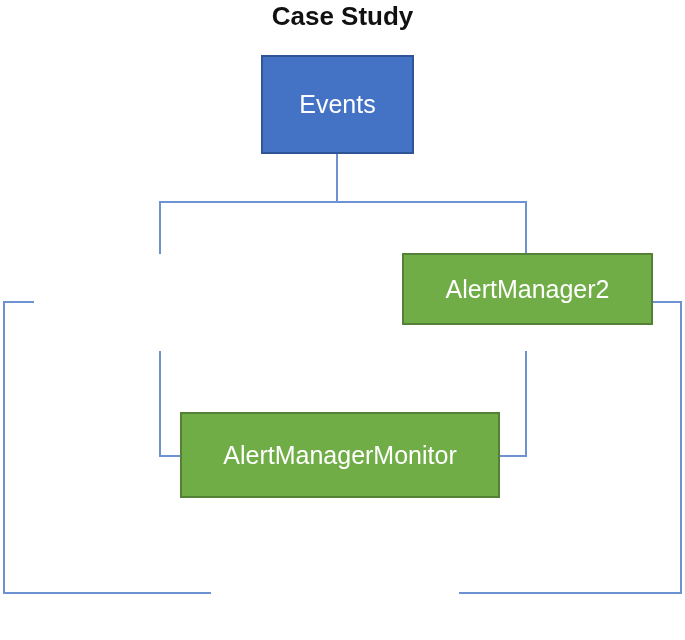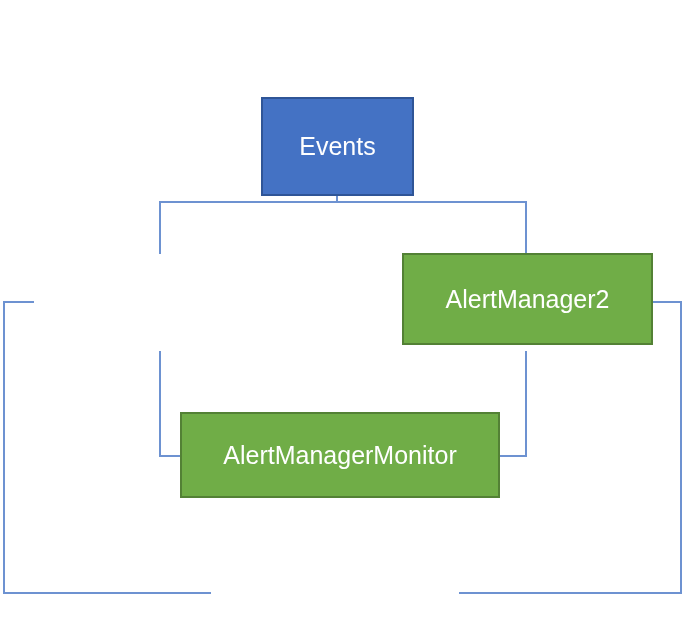--- a/index.html
+++ b/index.html
@@ -32,28 +32,28 @@
   .node {
     position: absolute;
     box-sizing: border-box;
     display: flex;
     align-items: center;
     justify-content: center;
     color: var(--node-text);
     font-size: 25px;
     white-space: nowrap;
   }
-  .node.blue  { background: var(--blue-fill);  border: 2px solid var(--blue-border); margin-top: 42px; }
+  .node.blue  { background: var(--blue-fill);  border: 2px solid var(--blue-border); }
   .node.green { background: var(--green-fill); border: 2px solid var(--green-border); }
   .edge { position: absolute; background: var(--connector); }
 
   
   #node-events              { left: 261px; top: 55px;  width: 153px; height: 99px; }
   #node-alertmanager1       { left: 33px;  top: 253px; width: 252px; height: 98px; }
-  #node-alertmanager2       { left: 402px; top: 253px; width: 251px; height: 92px; }
+  #node-alertmanager2       { left: 402px; top: 253px; width: 251px; height: 72px; }
   #node-alertmanagermonitor { left: 180px; top: 412px; width: 320px; height: 86px; }
   #node-controlsd           { left: 210px; top: 551px; width: 250px; height: 86px; }
 
   
   #edge-events-stem        { left: 336px; top: 154px; width: 2px;   height: 48px; }
   #edge-branch-h           { left: 159px; top: 201px; width: 368px; height: 2px; }
   #edge-branch-left-v      { left: 159px; top: 201px; width: 2px;   height: 53px; }
   #edge-branch-right-v     { left: 525px; top: 201px; width: 2px;   height: 53px; }
   #edge-am1-bottom-v       { left: 159px; top: 351px; width: 2px;   height: 106px; }
   #edge-amm-left-h         { left: 159px; top: 455px; width: 23px;  height: 2px; }
@@ -64,20 +64,21 @@
   #edge-controlsd-left-h   { left: 3px;   top: 592px; width: 208px; height: 2px; }
   #edge-am2-right-h        { left: 651px; top: 301px; width: 31px;  height: 2px; }
   #edge-right-long-v       { left: 680px; top: 301px; width: 2px;   height: 293px; }
   #edge-controlsd-right-h  { left: 459px; top: 592px; width: 223px; height: 2px; }
 </style>
 </head>
 <body>
 
 <div id="canvas">
 
+  <div class="diagram-title">Case Study</div>
 
   <div class="edge" id="edge-events-stem"></div>
   <div class="edge" id="edge-branch-h"></div>
   <div class="edge" id="edge-branch-left-v"></div>
   <div class="edge" id="edge-branch-right-v"></div>
   <div class="edge" id="edge-am1-bottom-v"></div>
   <div class="edge" id="edge-amm-left-h"></div>
   <div class="edge" id="edge-am2-bottom-v"></div>
   <div class="edge" id="edge-amm-right-h"></div>
   <div class="edge" id="edge-am1-left-h"></div>

